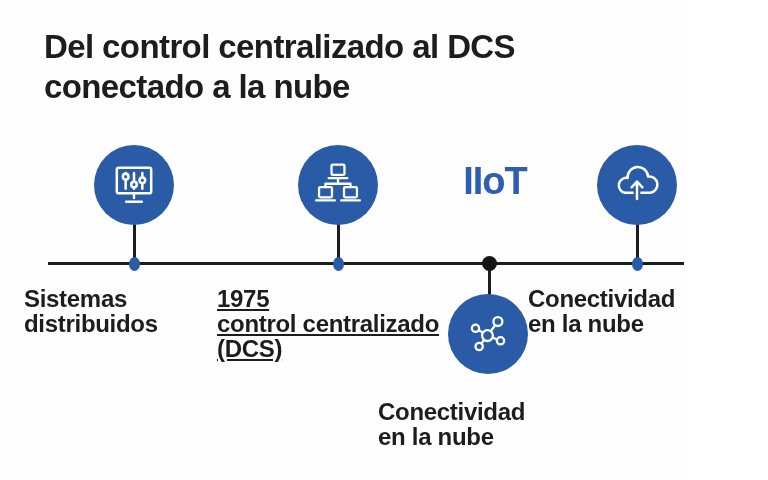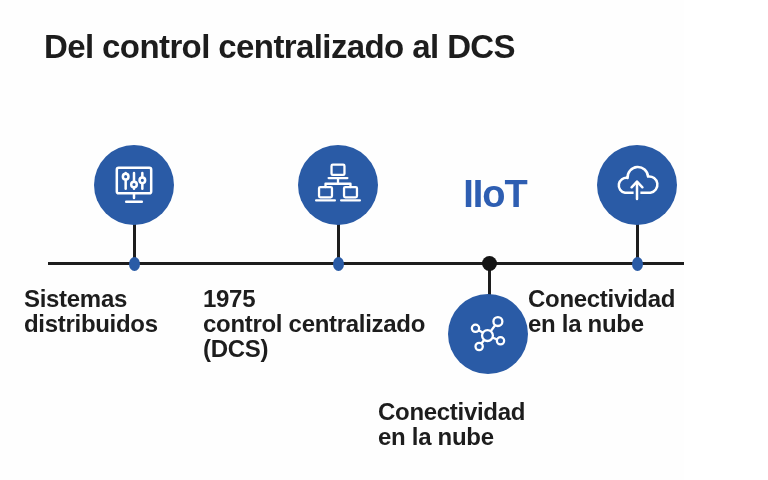--- a/index.html
+++ b/index.html
@@ -42,41 +42,42 @@
 
   
   .dot{position:absolute;border-radius:50%;}
   .dot-blue{width:11px;height:14px;background:var(--node-blue);top:256.5px;}
   .d1{left:128.5px;} .d2{left:332.5px;} .d4{left:631.5px;}
   .dot-black{width:15px;height:15px;background:#141414;left:481.5px;top:256px;}
 
   .iiot{
     position:absolute;left:440px;top:160px;width:110px;
     text-align:center;font-size:38px;font-weight:700;
-    letter-spacing:-1px;color:var(--iiot-blue);margin-top:13px;
+    letter-spacing:-1px;color:var(--iiot-blue);
   }
 
   .label{
     position:absolute;text-align:left;
     font-size:24px;font-weight:700;line-height:25px;
     letter-spacing:-0.3px;color:var(--ink);
   }
   .label div{white-space:nowrap;}
   .l1{left:24px;top:286px;width:220px;}
-  .l2{left:203px;top:286px;width:240px;}
+  .l2{left:217px;top:286px;width:240px;text-decoration:underline;}
   .l3{left:378px;top:399px;width:220px;}
   .l4{left:528px;top:286px;width:220px;}
 </style>
 </head>
 <body>
 
 <div class="canvas">
 
   <div class="title">
     <div>Del control centralizado al DCS</div>
+    <div>conectado a la nube</div>
   </div>
 
   <div class="tl-line"></div>
   <div class="tl-arrow"></div>
 
   <div class="stem s1"></div>
   <div class="stem s2"></div>
   <div class="stem s3"></div>
   <div class="stem s4"></div>
 

